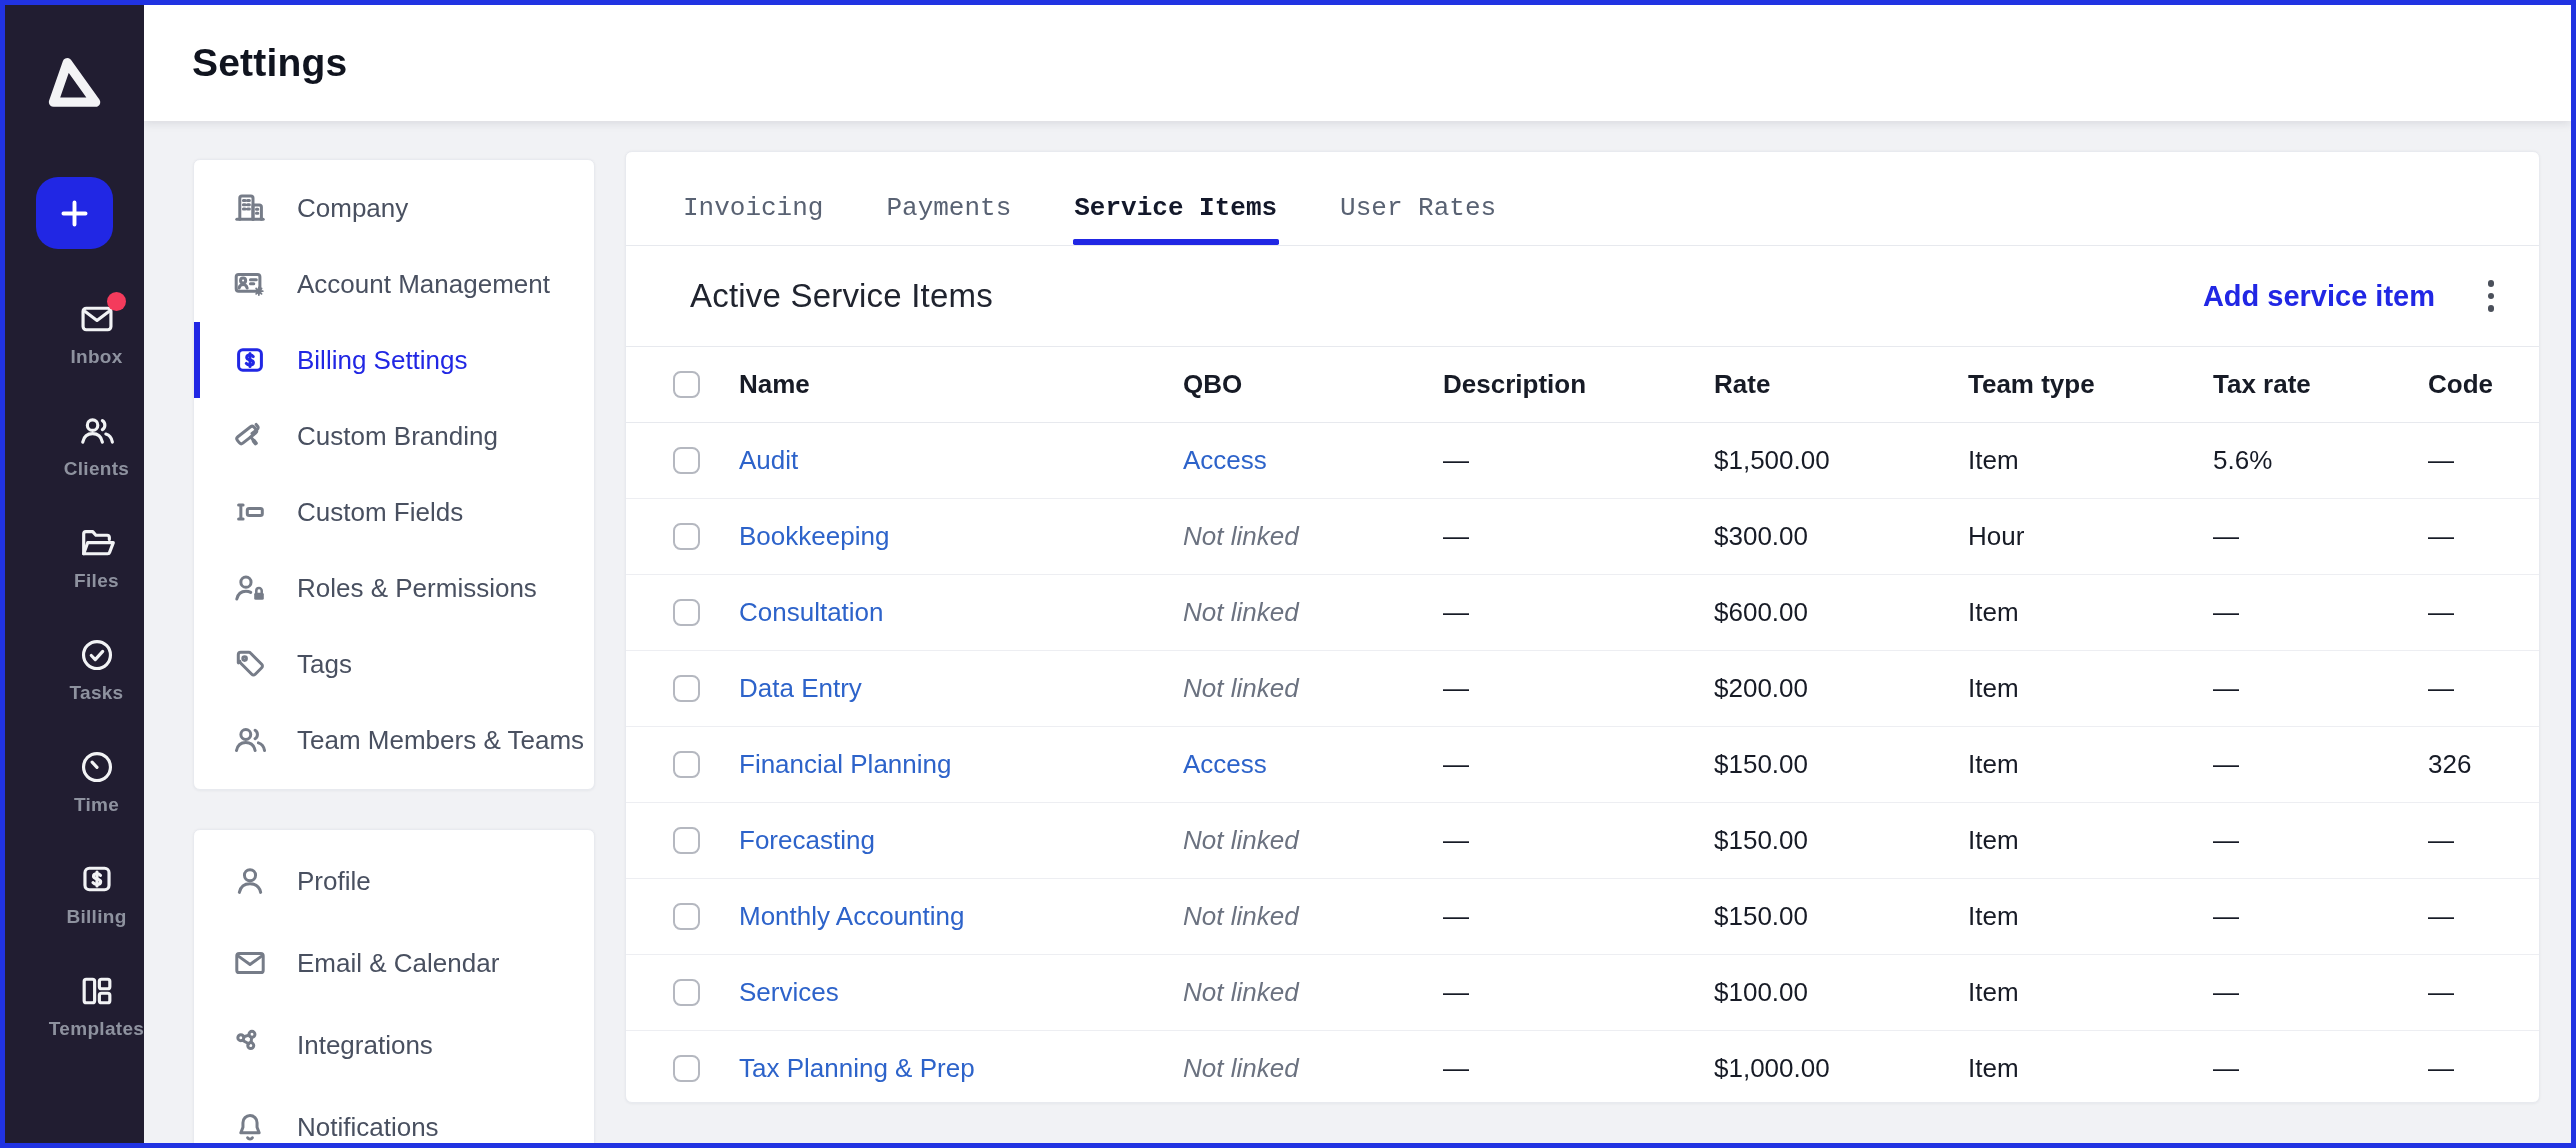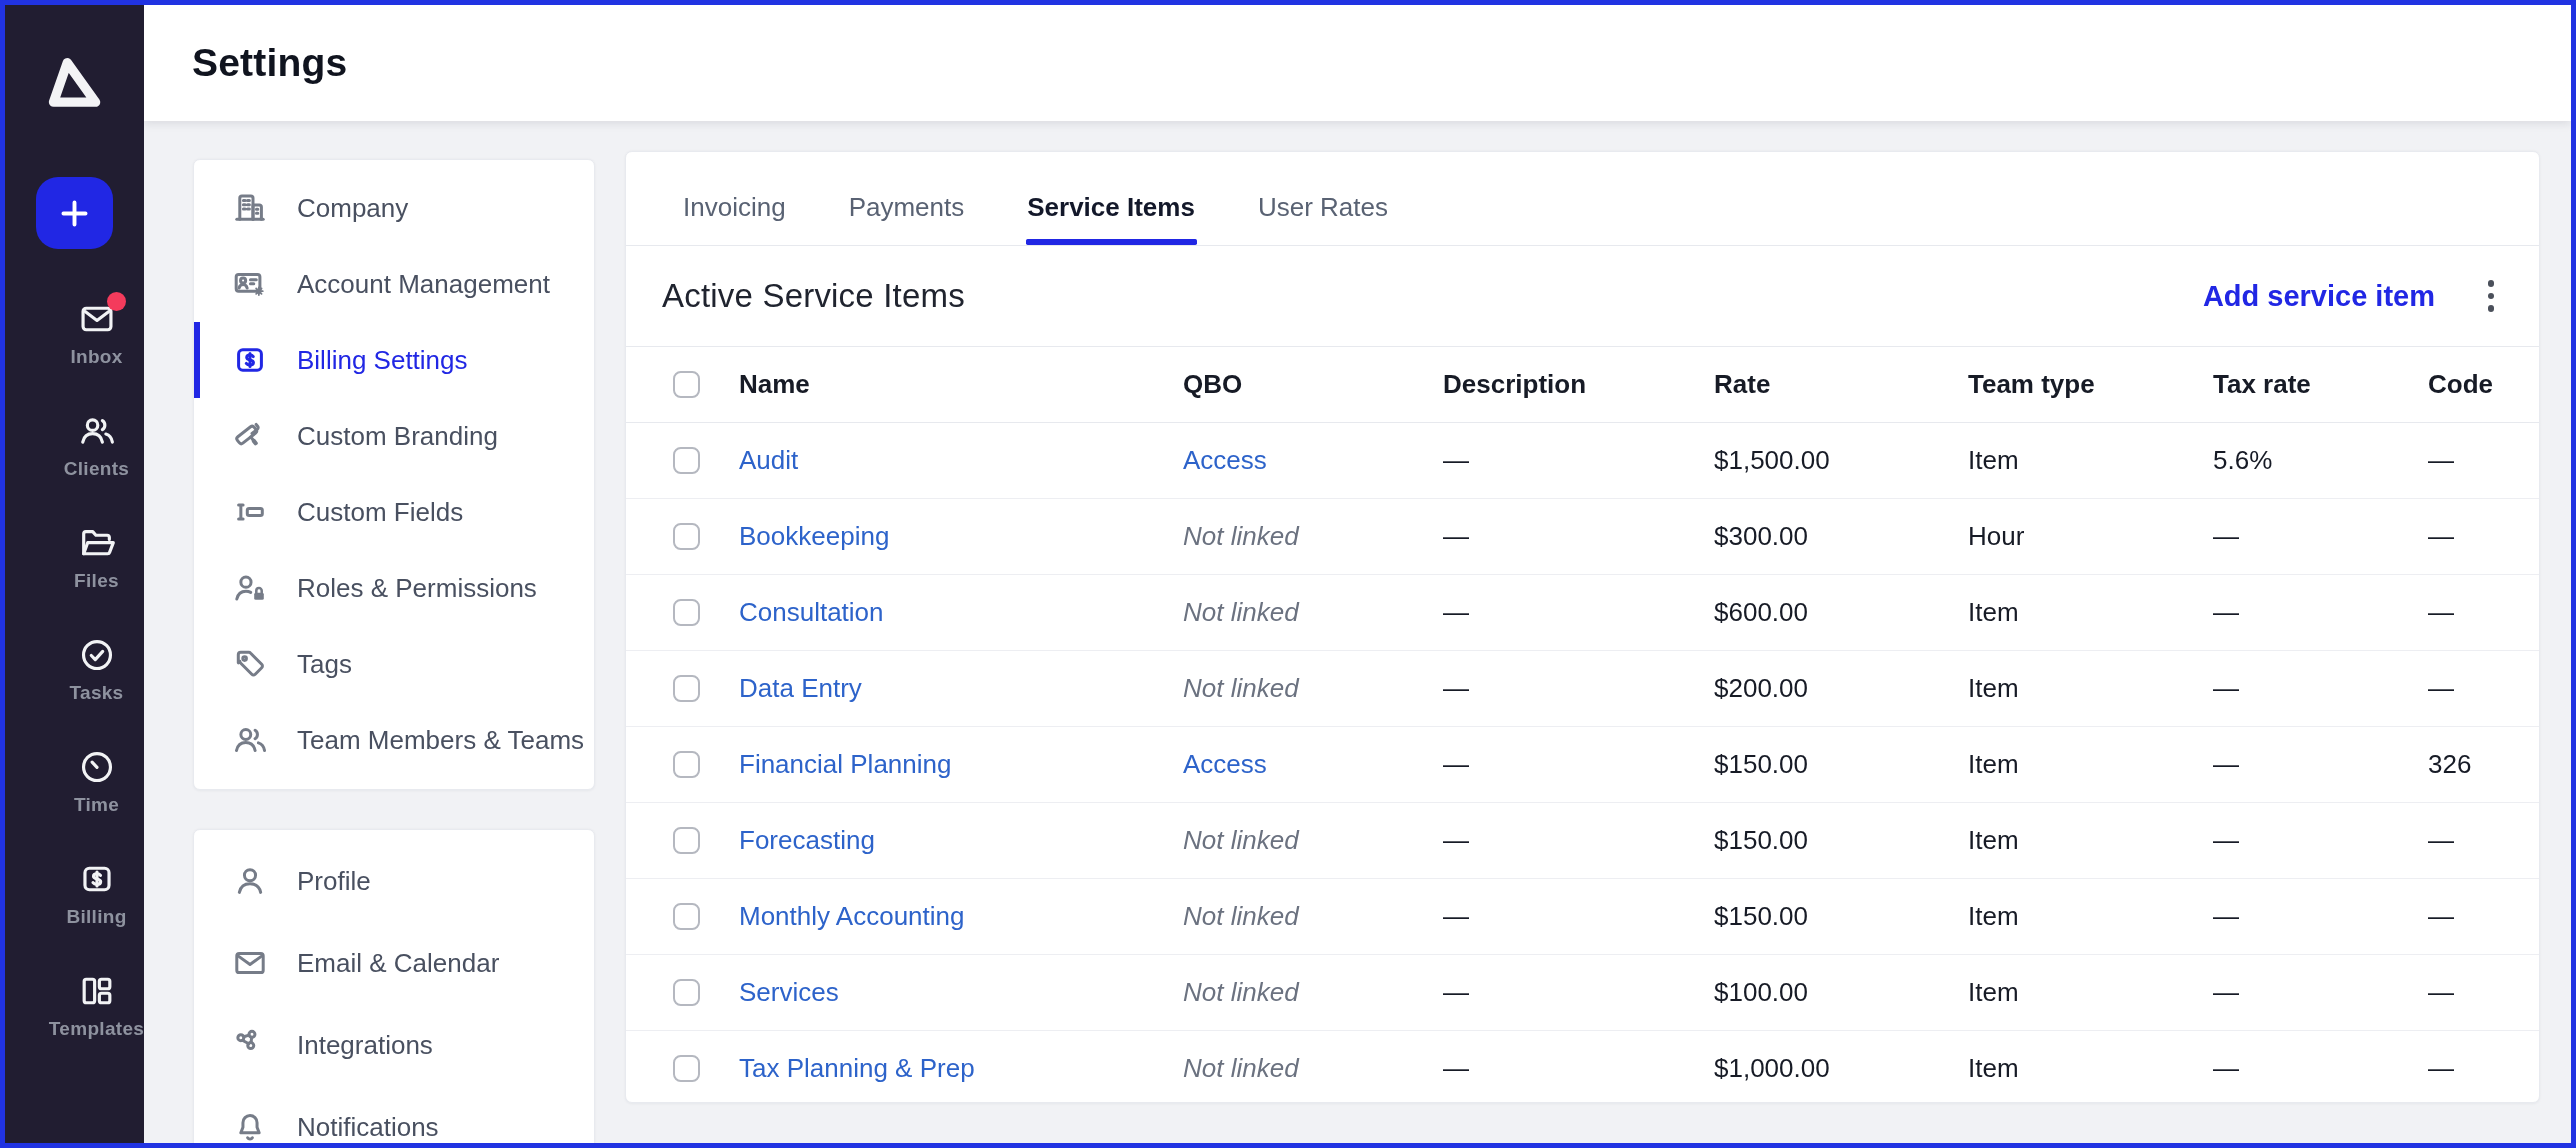--- a/index.html
+++ b/index.html
@@ -38,26 +38,26 @@
   .group-2 .nav-item{height:82px;}
   .nav-icon{width:36px;height:36px;color:#767c88;flex:none;}
   .nav-icon svg{width:36px;height:36px;display:block;}
   .nav-label{margin-left:29px;font-size:26px;color:#495060;white-space:nowrap;}
   .nav-item.active .nav-label,.nav-item.active .nav-icon{color:var(--accent);}
   .active-bar{position:absolute;left:0;top:0;width:6px;height:100%;background:var(--accent);}
 
   
   .main-card{left:620px;top:146px;width:1915px;height:952px;overflow:hidden;}
   .tabs{height:94px;border-bottom:1.7px solid #e7e9ee;display:flex;align-items:flex-end;padding:0 0 22px 57px;}
-  .tab{position:relative;margin-right:63px;font-size:26px;color:#596273;cursor:pointer;white-space:nowrap;}
+  .tab{position:relative;margin-right:63px;font-size:26px;color:#596273;cursor:pointer;white-space:nowrap;font-family:Liberation Mono, monospace;}
   .tab.active{color:#13182a;font-weight:700;}
   .tab.active::after{content:"";position:absolute;left:-1.7px;right:-1.7px;bottom:-22px;height:6px;
     background:var(--accent);border-radius:1.7px;}
   .toolbar{height:101px;border-bottom:1.7px solid #e7e9ee;display:flex;align-items:center;
-    justify-content:space-between;padding:0 31px 0 36px;}
+    justify-content:space-between;padding:0 31px 0 64px;}
   .section-title{font-size:33px;font-weight:500;color:#20242f;margin:0;letter-spacing:0.2px;}
   .toolbar-right{display:flex;align-items:center;}
   .add-link{font-size:29px;font-weight:700;color:var(--accent);cursor:pointer;text-decoration:none;white-space:nowrap;}
   .kebab{margin-left:39px;width:34px;height:45px;display:flex;flex-direction:column;align-items:center;
     justify-content:center;gap:6px;cursor:pointer;}
   .kebab i{width:6.9px;height:6.9px;border-radius:50%;background:#4b505b;}
 
   
   .trow{display:grid;grid-template-columns:113px 444px 260px 271px 254px 245px 215px 1fr;
     align-items:center;height:76px;border-bottom:1.7px solid #edeef2;}

